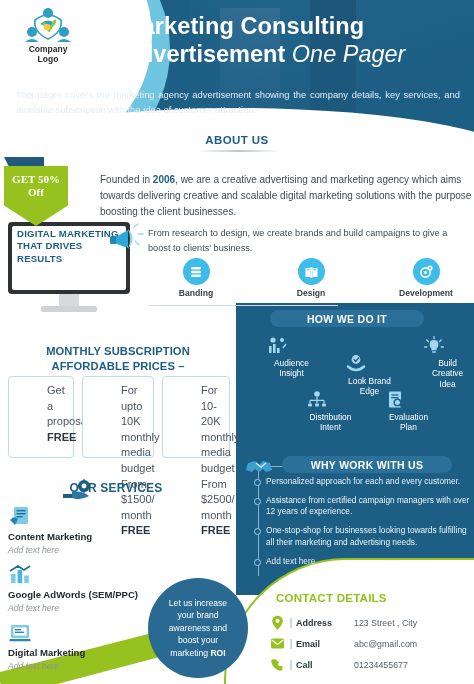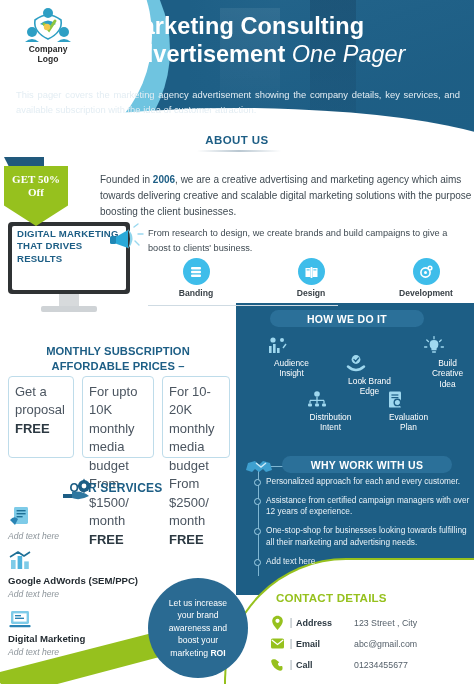--- a/index.html
+++ b/index.html
@@ -150,21 +150,21 @@
   
   .prices-title {
     position:absolute; left:4px; top:344px; width:228px; text-align:center; z-index:6;
     color:#1d5e85; font-size:11.2px; font-weight:bold; line-height:1.32; letter-spacing:.1px;
   }
   .price-row { position:absolute; left:8px; top:376px; width:222px; height:82px; z-index:6; }
   .price-card {
     position:absolute; top:0; height:82px; border:1px solid #bedcea; border-radius:4px;
     background:#ffffff; padding:6px 5px 0 6px;
   }
-  .price-card p { color:#4b5560; font-size:13px; line-height:1.42; }
+  .price-card p { color:#4b5560; font-size:11px; line-height:1.42;margin-left:32px; }
   .price-card .free { font-weight:bold; color:#2c3942; }
 
   
   .pill-why { left:282px; top:456px; width:170px; z-index:7; }
   .handshake { position:absolute; left:246px; top:456px; width:30px; height:20px; z-index:7; }
   .why-line {
     position:absolute; left:258px; top:466px; width:1.2px; height:110px; background:#7fb6d2; z-index:6;
   }
   .why-line-top {
     position:absolute; left:258px; top:466px; width:26px; height:1.2px; background:#7fb6d2; z-index:6;
@@ -478,20 +478,21 @@
     <div class="svc-entry">
       <div class="svc-ico">
         <svg width="24" height="24" viewBox="0 0 24 24">
           <rect x="6" y="2" width="14" height="17" rx="1.4" fill="#7ecbe8"></rect>
           <rect x="8.6" y="5" width="9" height="1.4" fill="#1d6f96"></rect>
           <rect x="8.6" y="8" width="9" height="1.4" fill="#1d6f96"></rect>
           <rect x="8.6" y="11" width="6" height="1.4" fill="#1d6f96"></rect>
           <path d="M2 15 q4 -5 8 -1 l-3 6 z" fill="#2a84b4"></path>
         </svg>
       </div>
+      <div class="svc-name">Content Marketing</div>
       <div class="svc-place">Add text here</div>
     </div>
 
     <div class="svc-entry">
       <div class="svc-ico">
         <svg width="24" height="24" viewBox="0 0 24 24">
           <rect x="3" y="11" width="4.6" height="9" fill="#7ecbe8"></rect>
           <rect x="9.6" y="7" width="4.6" height="13" fill="#4fb3dc"></rect>
           <rect x="16.2" y="12.4" width="4.6" height="7.6" fill="#7ecbe8"></rect>
           <path d="M2 8 l8 -5 l6 4 l6 -4" stroke="#1d6f96" stroke-width="1.6" fill="none" stroke-linejoin="round"></path>

